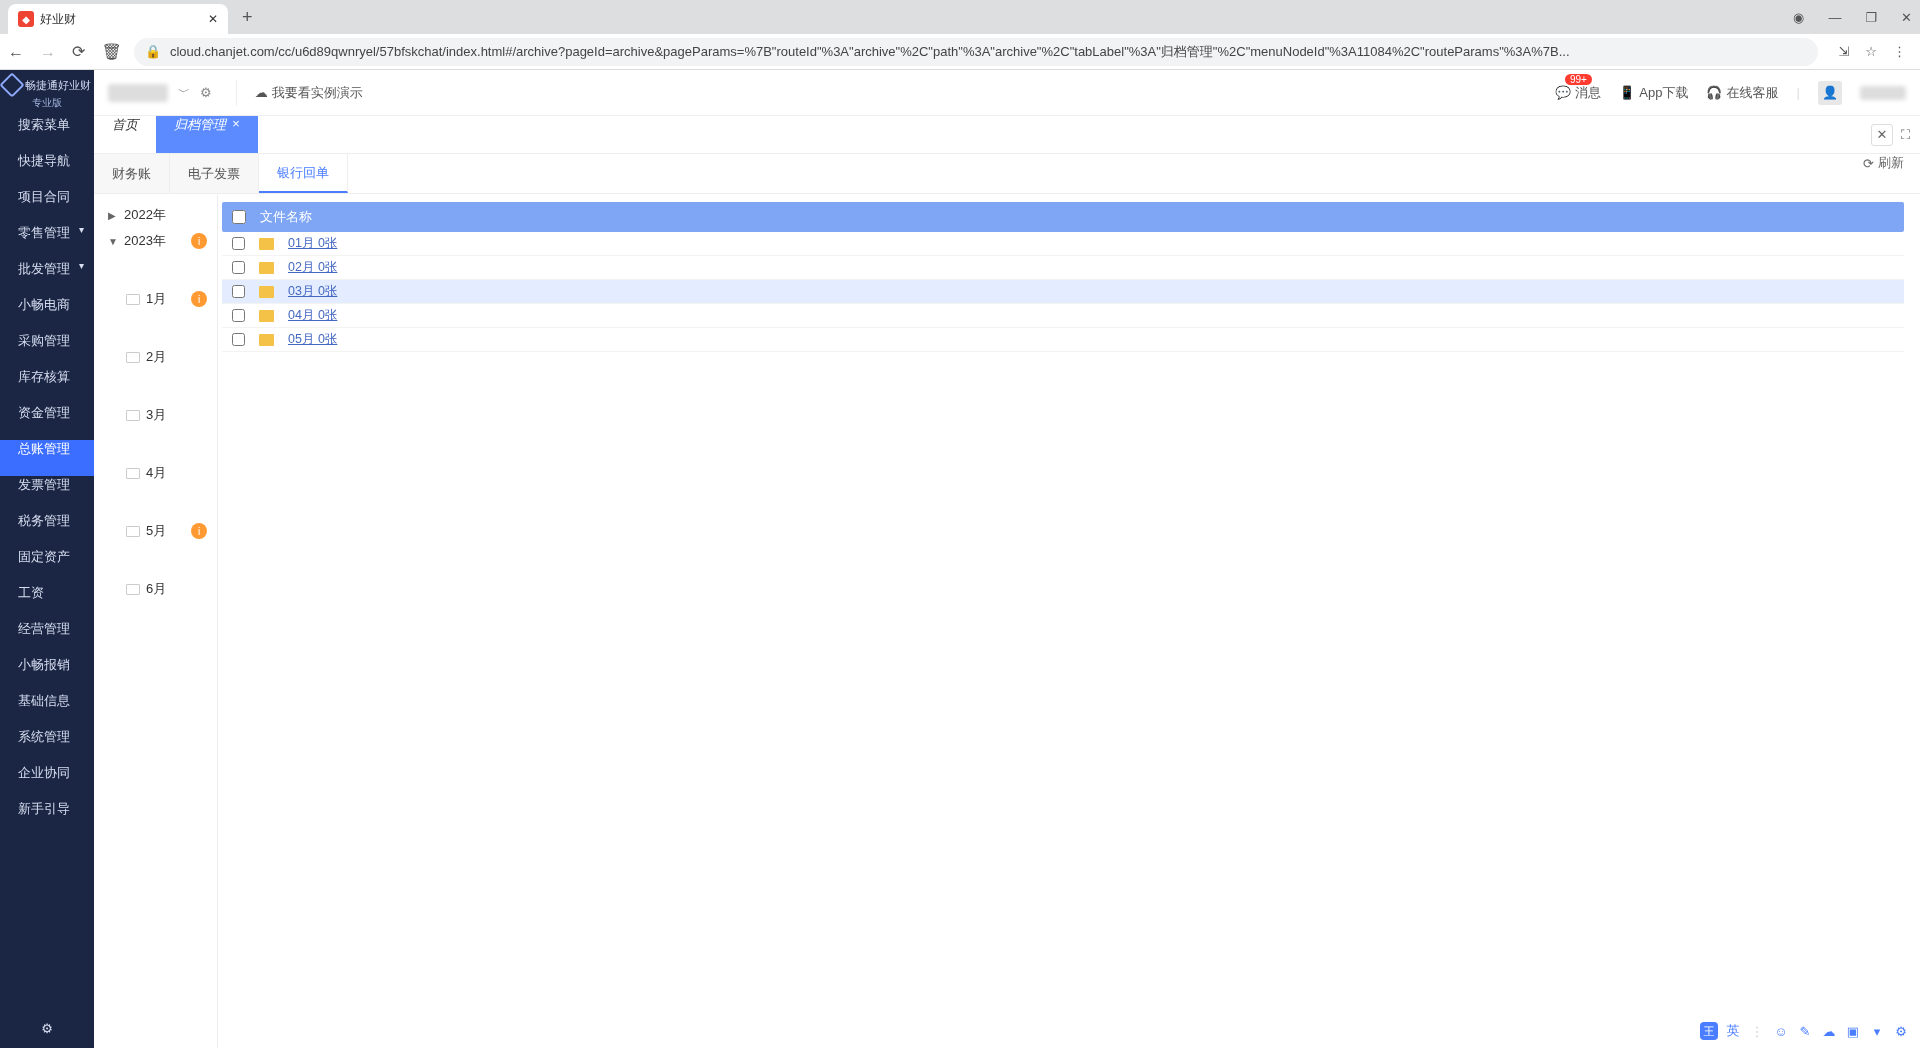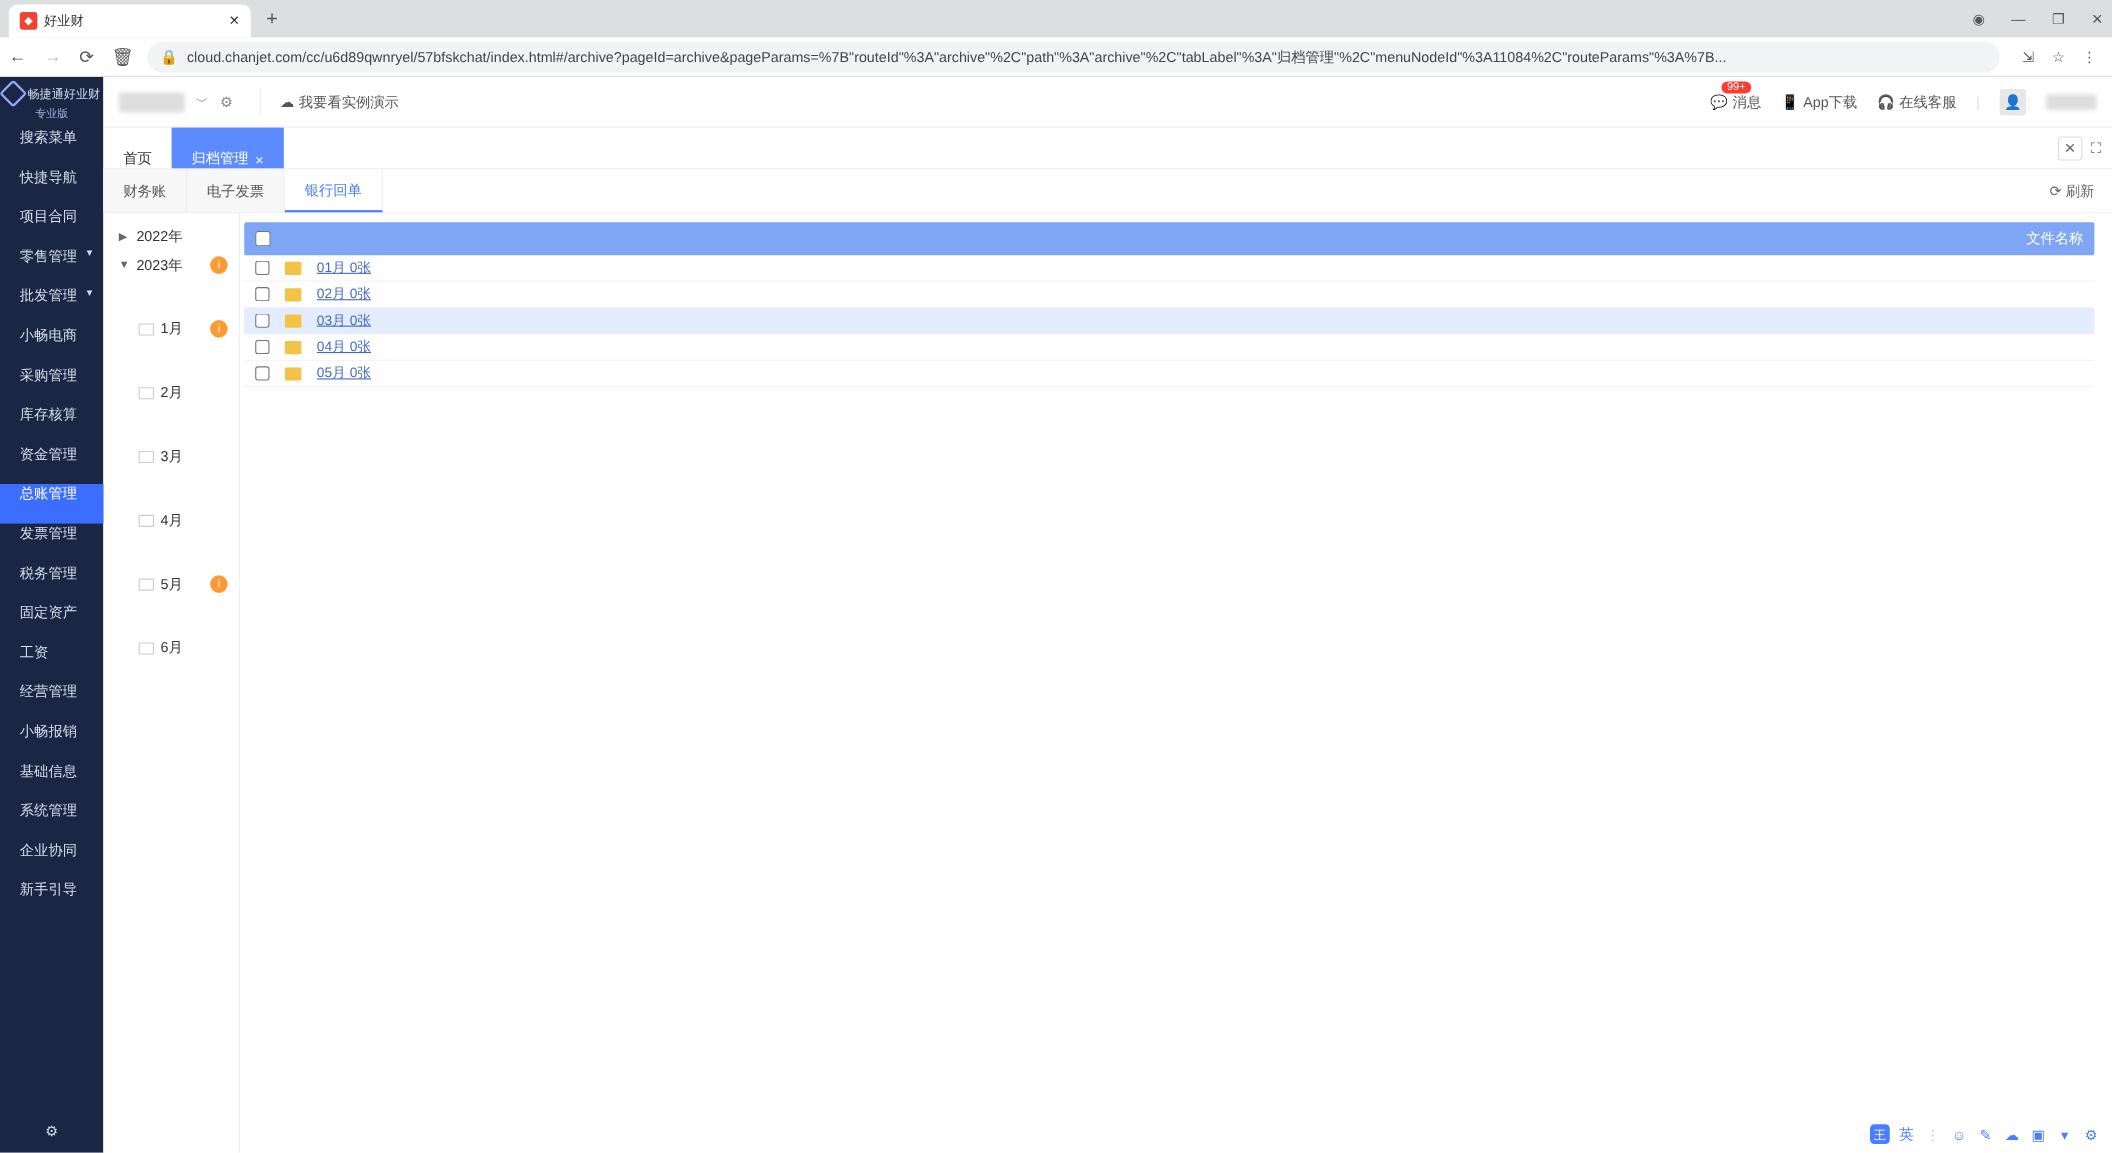--- a/index.html
+++ b/index.html
@@ -38,45 +38,45 @@
 .org-chev { color:#888; font-size:12px; }
 .gear2 { color:#888; }
 .demo { display:flex; align-items:center; gap:4px; color:#555; font-size:13px; margin-left:14px; border-left:1px solid #eee; padding-left:18px; height:26px;}
 .top-right { margin-left:auto; display:flex; align-items:center; gap:18px; color:#555; font-size:13px; }
 .badge-wrap { position:relative; display:flex; align-items:center; gap:4px;}
 .badge { position:absolute; top:-10px; left:10px; background:#ff3b30; color:#fff; font-size:10px; border-radius:8px; padding:0 5px; }
 .avatar { width:24px; height:24px; background:#e7e7e7; border-radius:3px; display:flex; align-items:center; justify-content:center; color:#bbb; }
 .uname-blur { width:46px; height:14px; background:#ddd; filter:blur(2px); border-radius:3px; }
 
 .pagetabs { height:38px; display:flex; align-items:stretch; border-bottom:1px solid #eee; position:relative; }
-.pagetab { padding:0 18px; display:flex; align-items:flex-end; gap:6px; font-size:13px; cursor:pointer; }
+.pagetab { padding:0 18px; display:flex; align-items:flex-start; gap:6px; font-size:13px; cursor:pointer;font-style:italic; }
 .pagetab.active { background:#5b8bff; color:#fff; }
 .pagetab .x { font-size:13px; }
 .pt-right { margin-left:auto; display:flex; align-items:center; gap:8px; padding-right:10px; color:#666; }
 .pt-close { border:1px solid #ddd; width:22px; height:22px; display:flex; align-items:center; justify-content:center; border-radius:3px;}
 
-.subtabs-row { display:flex; align-items:center; border-bottom:1px solid #eee; height:40px; padding-right:16px; }
+.subtabs-row { display:flex; align-items:flex-start; border-bottom:1px solid #eee; height:40px; padding-right:16px; }
 .subtab { padding:0 18px; height:100%; display:flex; align-items:center; border-right:1px solid #eee; font-size:13px; cursor:pointer; color:#555; background:#f7f7f7;}
 .subtab.active { color:#4a7dff; border-bottom:2px solid #4a7dff; background:#fff;}
 .refresh { margin-left:auto; color:#666; display:flex; align-items:center; gap:4px; cursor:pointer;}
 
 .content-body { flex:1; display:flex; flex-direction:column; }
 
 .content-inner { flex:1; display:flex; }
 
 .tree { width:124px; border-right:1px solid #eee; padding:8px 4px; }
 .tree-node { height:26px; display:flex; align-items:center; gap:6px; padding-left:10px; font-size:13px; cursor:pointer; }
 .tree-node .tri { font-size:10px; color:#666; width:10px; }
 .tree-node.child { padding-left:28px;margin-top:32px; }
 .tree-node .fold { width:14px; height:11px; background:#f0d584; border-radius:1px; border:1px solid #d9bb5a; }
 .tree-node.child .fold { background:#fff; border:1px solid #ccc; }
 .tree-badge { width:16px; height:16px; background:#ff9a33; border-radius:50%; color:#fff; font-size:10px; display:flex; align-items:center; justify-content:center; margin-left:auto; margin-right:6px; }
 
 .filelist { flex:1; padding:8px 16px 8px 4px; }
-.list-head { background:#7ea6f5; color:#fff; height:30px; display:flex; align-items:center; padding:0 10px; gap:14px; border-radius:2px; font-size:13px;justify-content:space-between; }
+.list-head { background:#7ea6f5; color:#fff; height:30px; display:flex; align-items:center; padding:0 10px; gap:14px; border-radius:2px; font-size:13px; }
 .list-head input { width:14px; height:14px; }
 .row { height:24px; display:flex; align-items:center; padding:0 10px; gap:14px; border-bottom:1px solid #f3f3f3; }
 .row.sel { background:#e3edff; }
 .row input { width:13px; height:13px; }
 .row .fold2 { width:15px; height:12px; background:#f4c246; border-radius:1px; }
 .row .fname { color:#4468c2; text-decoration:underline; cursor:pointer; font-size:12.5px;}
 
 
 .widget { position:fixed; right:6px; bottom:6px; display:flex; gap:6px; align-items:center; background:#fff; padding:2px 4px; border-radius:4px; }
 .widget span { width:18px; height:18px; display:flex; align-items:center; justify-content:center; font-size:13px; color:#4a7dff; }

